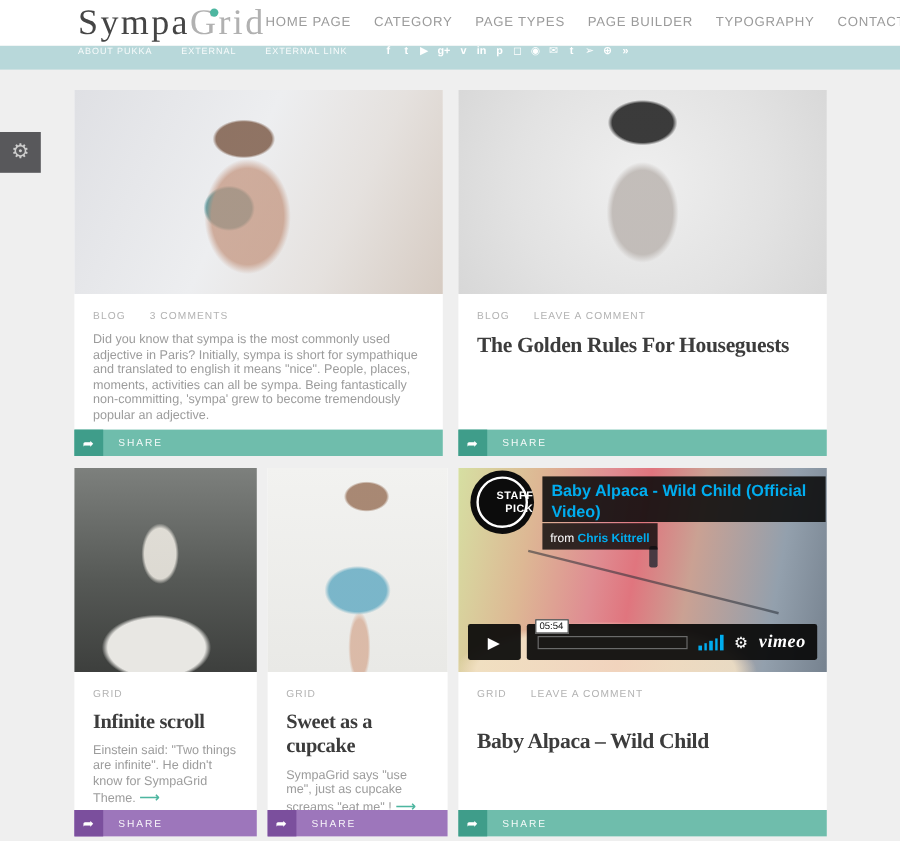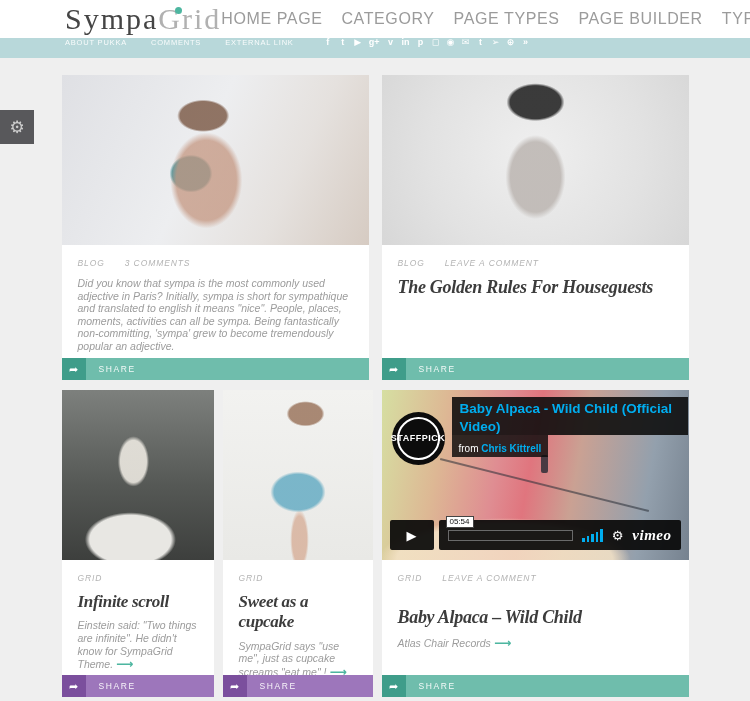--- a/index.html
+++ b/index.html
@@ -14,21 +14,21 @@
     height:38px; background:#fff; display:flex; align-items:center;
     padding:0 60px 0 65px; position:relative; z-index:2;
   }
   .logo { position:relative; font-family:"Liberation Serif","DejaVu Serif",serif;
     font-size:30px; letter-spacing:2px; line-height:1; cursor:pointer; white-space:nowrap;}
   .logo .l1 { color:#454545; }
   .logo .l2 { color:#b1b1b1; }
   .logo .dot { position:absolute; left:110px; top:3px; width:7px; height:7px;
     border-radius:50%; background:var(--accent,#4db6a0); }
   .nav { margin-left:auto; display:flex; align-items:center; gap:19px; }
-  .nav a { font-size:16px; color:#9b9b9b; letter-spacing:.6px; text-decoration:none; cursor:pointer; white-space:nowrap;text-align:center;}
+  .nav a { font-size:11px; color:#9b9b9b; letter-spacing:.6px; text-decoration:none; cursor:pointer; white-space:nowrap;text-align:center;}
   
   .subbar { height:20px; background:var(--bar,#b8d8da); display:flex; align-items:flex-start;
     padding:0 60px 0 65px; }
   .subnav { display:flex; gap:24px; }
   .subnav a { font-size:7.5px; color:rgba(255,255,255,.9); letter-spacing:.8px; cursor:pointer; white-space:nowrap;}
   .socials { margin-left:30px; display:flex; align-items:center; gap:7px; }
   .socials .soc { color:#fff; font-size:9px; font-weight:bold; line-height:1; cursor:pointer;
     min-width:8px; text-align:center; }
   
   .settings-tab { position:absolute; left:0; top:110px; width:34px; height:34px;
@@ -62,23 +62,23 @@
     radial-gradient(ellipse 16px 52px at 51% 88%, rgba(216,178,157,.85) 0 45%, transparent 58%),
     linear-gradient(#f2f2f0, #e9e9e6); }
   .t5 { background:
     radial-gradient(ellipse 180px 60px at 40% 100%, rgba(244,228,200,.85) 0 60%, transparent 70%),
     linear-gradient(100deg,#d6dfa2 0%,#ddb894 20%,#df8d92 38%,#e0757e 48%,#caa193 62%,#93a0ad 84%,#76828f 100%); }
   .rope { position:absolute; left:18%; top:55%; width:70%; height:2px;
     background:rgba(40,45,55,.55); transform:rotate(14deg); }
   .walker { position:absolute; left:52%; top:38%; width:7px; height:18px;
     background:rgba(35,40,50,.8); border-radius:2px; }
   
-  .staffpick { position:absolute; left:10px; top:22px; width:53px; height:53px;
-    background:#0c0c0c; border-radius:50%; display:flex; flex-direction:row;
-    align-items:center; justify-content:center; z-index:2; }
+  .staffpick { position:absolute; left:10px; top:2px; width:53px; height:53px;
+    background:#0c0c0c; border-radius:50%; display:flex; flex-direction:column;
+    align-items:flex-end; justify-content:center; z-index:2; }
   .staffpick::before { content:""; position:absolute; inset:5px; border:2px solid #fff; border-radius:50%; }
   .staffpick span { color:#fff; font-size:9px; font-weight:bold; letter-spacing:.5px; line-height:1.15; z-index:1;}
   .voverlay { position:absolute; left:70px; top:7px; width:236px; }
   .vtitle { display:inline-block; background:rgba(10,10,10,.88); color:var(--vimeo_blue,#00adef);
     font-weight:bold; font-size:13.5px; line-height:1.3; padding:3px 8px 0; }
   .vby { display:inline-block; background:rgba(10,10,10,.82); color:#fff; font-size:10px; padding:8px 7px 3px; }
   .vby .auth { color:var(--vimeo_blue,#00adef); font-weight:bold; cursor:pointer; }
   .vcontrols { position:absolute; left:8px; right:8px; bottom:10px; height:30px; display:flex; gap:5px; }
   .vplay { width:44px; height:30px; background:rgba(8,8,8,.92); border:none; border-radius:2px;
     color:#fff; font-size:13px; display:flex; align-items:center; justify-content:center; cursor:pointer; }
@@ -89,21 +89,21 @@
     font-size:8px; padding:0 3px 1px; border:1px solid #444; }
   .vvol { display:flex; align-items:flex-end; gap:2px; height:13px; cursor:pointer; }
   .vvol span { width:2.5px; background:var(--vimeo_blue,#00adef); }
   .vvol span:nth-child(1){height:4px}.vvol span:nth-child(2){height:6px}
   .vvol span:nth-child(3){height:8px}.vvol span:nth-child(4){height:10px}
   .vvol span:nth-child(5){height:13px}
   .vgear { color:#fff; font-size:13px; cursor:pointer; line-height:1;}
   .vlogo { color:#fff; font-weight:bold; font-style:italic; font-size:15px;
     font-family:"Liberation Serif",serif; letter-spacing:.5px; cursor:pointer; }
   
-  .cbody { padding:13px 16px 8px; flex:1; overflow:hidden;font-style:italic; }
+  .cbody { padding:13px 16px 8px; flex:1; overflow:hidden; }
   .meta { display:flex; gap:20px; margin-bottom:9px; }
   .meta span { font-size:8.5px; color:#b3b3b3; letter-spacing:.9px; cursor:pointer; white-space:nowrap;}
   .ptitle { font-family:"Liberation Serif","DejaVu Serif",serif; font-weight:bold;
     color:#3c3c3c; letter-spacing:-.3px; cursor:pointer; margin-bottom:7px; line-height:1.2; }
   .row1 .ptitle { font-size:18px; white-space:nowrap; }
   .small .ptitle { font-size:17px; }
   .wide2 .ptitle { font-size:18px;margin-top:24px; }
   .excerpt { font-size:10.5px; line-height:1.2; color:#9c9c9c; }
   .more { color:var(--accent,#4db6a0); font-weight:bold; font-size:12px; text-decoration:none;
     cursor:pointer; margin-left:3px; }
@@ -132,21 +132,21 @@
       <a>PAGE BUILDER</a>
       <a>TYPOGRAPHY</a>
       <a>CONTACT US</a>
     </nav>
 
 </div>
 
 <div class="subbar">
   <div class="subnav">
       <a>ABOUT PUKKA</a>
-      <a>COMMENTS</a>
+      <a>EXTERNAL</a>
       <a>EXTERNAL LINK</a>
     </div>
   <div class="socials">
       <span class="soc">f</span>
       <span class="soc">t</span>
       <span class="soc">▶</span>
       <span class="soc">g+</span>
       <span class="soc">v</span>
       <span class="soc">in</span>
       <span class="soc">p</span>
@@ -262,21 +262,20 @@
             <span class="vlogo">vimeo</span>
           </div>
         </div>
       </div>
       <div class="cbody">
         <div class="meta">
           <span>GRID</span>
           <span>LEAVE A COMMENT</span>
         </div>
         <h2 class="ptitle">Baby Alpaca – Wild Child</h2>
-        <p class="excerpt"><span>Atlas Chair Records</span><a class="more">⟶</a></p>
       </div>
       <div class="share teal">
         <span class="ic">➦</span>
         <span class="lbl">SHARE</span>
       </div>
     </article>
   </div>
 </div>
 
 </body></html>

